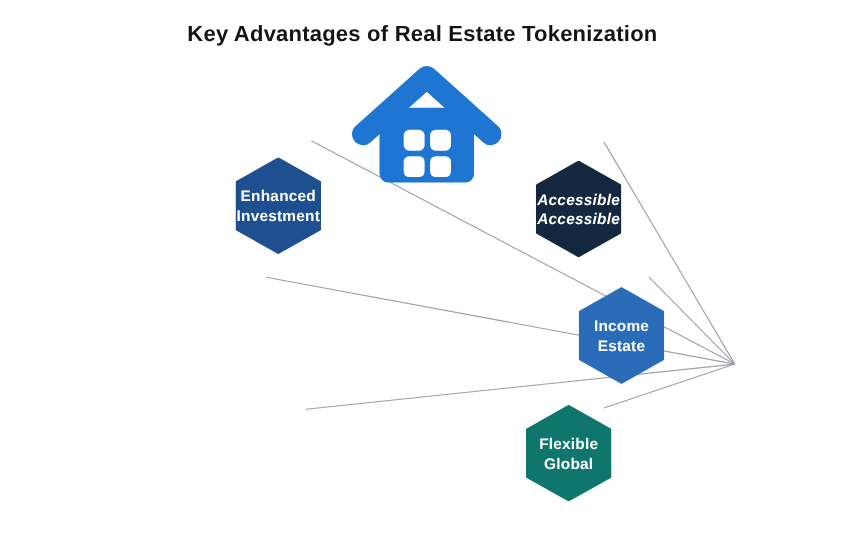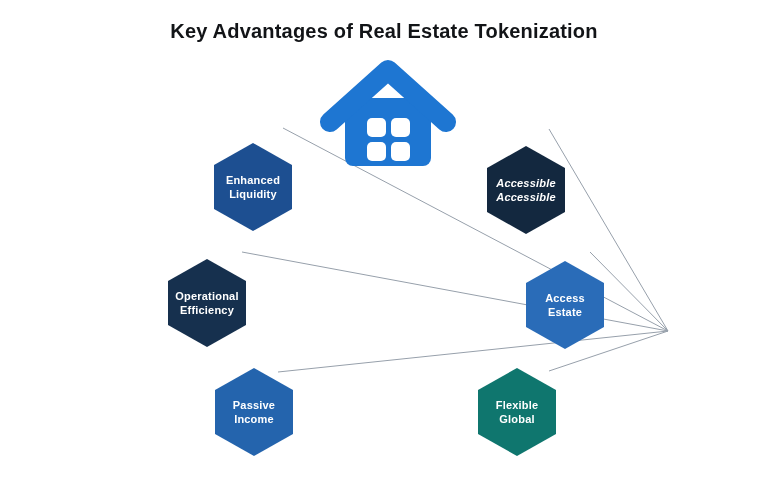--- a/index.html
+++ b/index.html
@@ -40,21 +40,21 @@
     width: 78px; height: 88px;
     clip-path: polygon(50% 0%, 100% 25%, 100% 75%, 50% 100%, 0% 75%, 0% 25%);
     display: flex;
     align-items: center;
     justify-content: center;
     z-index: 3;
   }
   .hex-label {
     text-align: center;
     color: #ffffff;
-    font-size: 11px;
+    font-size: 14px;
     font-weight: 700;
     line-height: 1.3;
     letter-spacing: 0.2px;
   }
   
   .hex-enhanced-liquidity    { left: 214px; top: 143px; }
   .hex-accessible-investment { left: 487px; top: 146px; }
   .hex-operational-efficiency{ left: 168px; top: 259px; }
   .hex-global-access         { left: 526px; top: 261px; }
   .hex-passive-income        { left: 215px; top: 368px; }
@@ -83,51 +83,39 @@
       <rect x="47" y="60" width="19" height="19" rx="5" fill="#ffffff"></rect>
       <rect x="71" y="60" width="19" height="19" rx="5" fill="#ffffff"></rect>
       <rect x="47" y="84" width="19" height="19" rx="5" fill="#ffffff"></rect>
       <rect x="71" y="84" width="19" height="19" rx="5" fill="#ffffff"></rect>
     </g>
   </svg>
 
   <div class="hex hex-enhanced-liquidity" style="background: rgb(29, 79, 145);">
     <div class="hex-label">
       <div>Enhanced</div>
-      <div>Liquidity</div>
+      <div>Investment</div>
     </div>
   </div>
 
   <div class="hex hex-accessible-investment" style="background: rgb(19, 40, 63); font-style: italic;">
     <div class="hex-label">
       <div>Accessible</div>
       <div>Accessible</div>
     </div>
   </div>
 
-  <div class="hex hex-operational-efficiency" style="background: rgb(22, 48, 78);">
-    <div class="hex-label">
-      <div>Operational</div>
-      <div>Efficiency</div>
-    </div>
-  </div>
 
   <div class="hex hex-global-access" style="background: rgb(42, 108, 184);">
     <div class="hex-label">
-      <div>Access</div>
+      <div>Income</div>
       <div>Estate</div>
     </div>
   </div>
 
-  <div class="hex hex-passive-income" style="background: rgb(36, 100, 173);">
-    <div class="hex-label">
-      <div>Passive</div>
-      <div>Income</div>
-    </div>
-  </div>
 
   <div class="hex hex-flexible-captial" style="background: #0f766e;">
     <div class="hex-label">
       <div>Flexible</div>
       <div>Global</div>
     </div>
   </div>
 
 </div>
 

